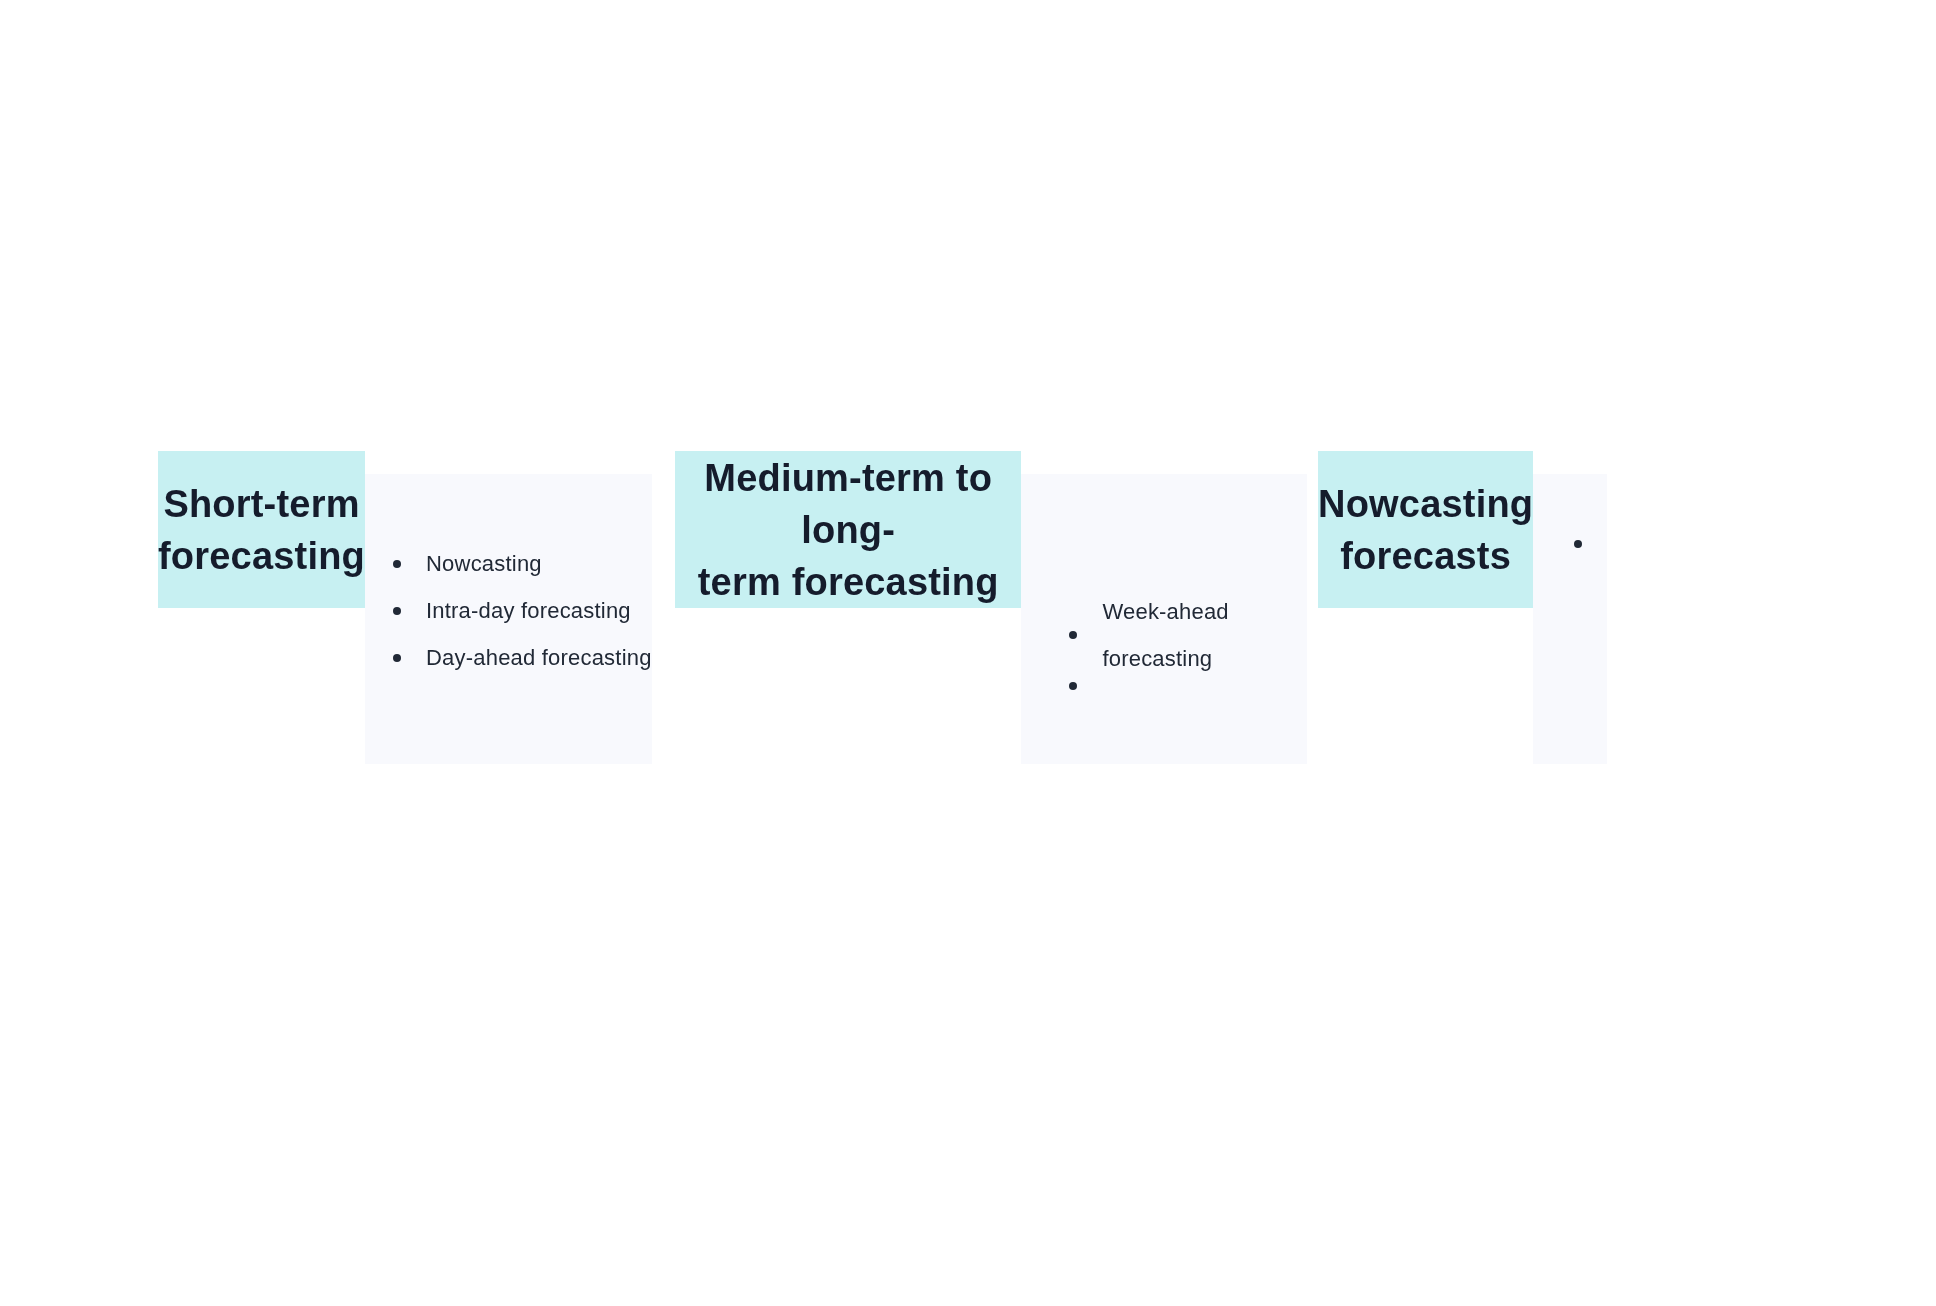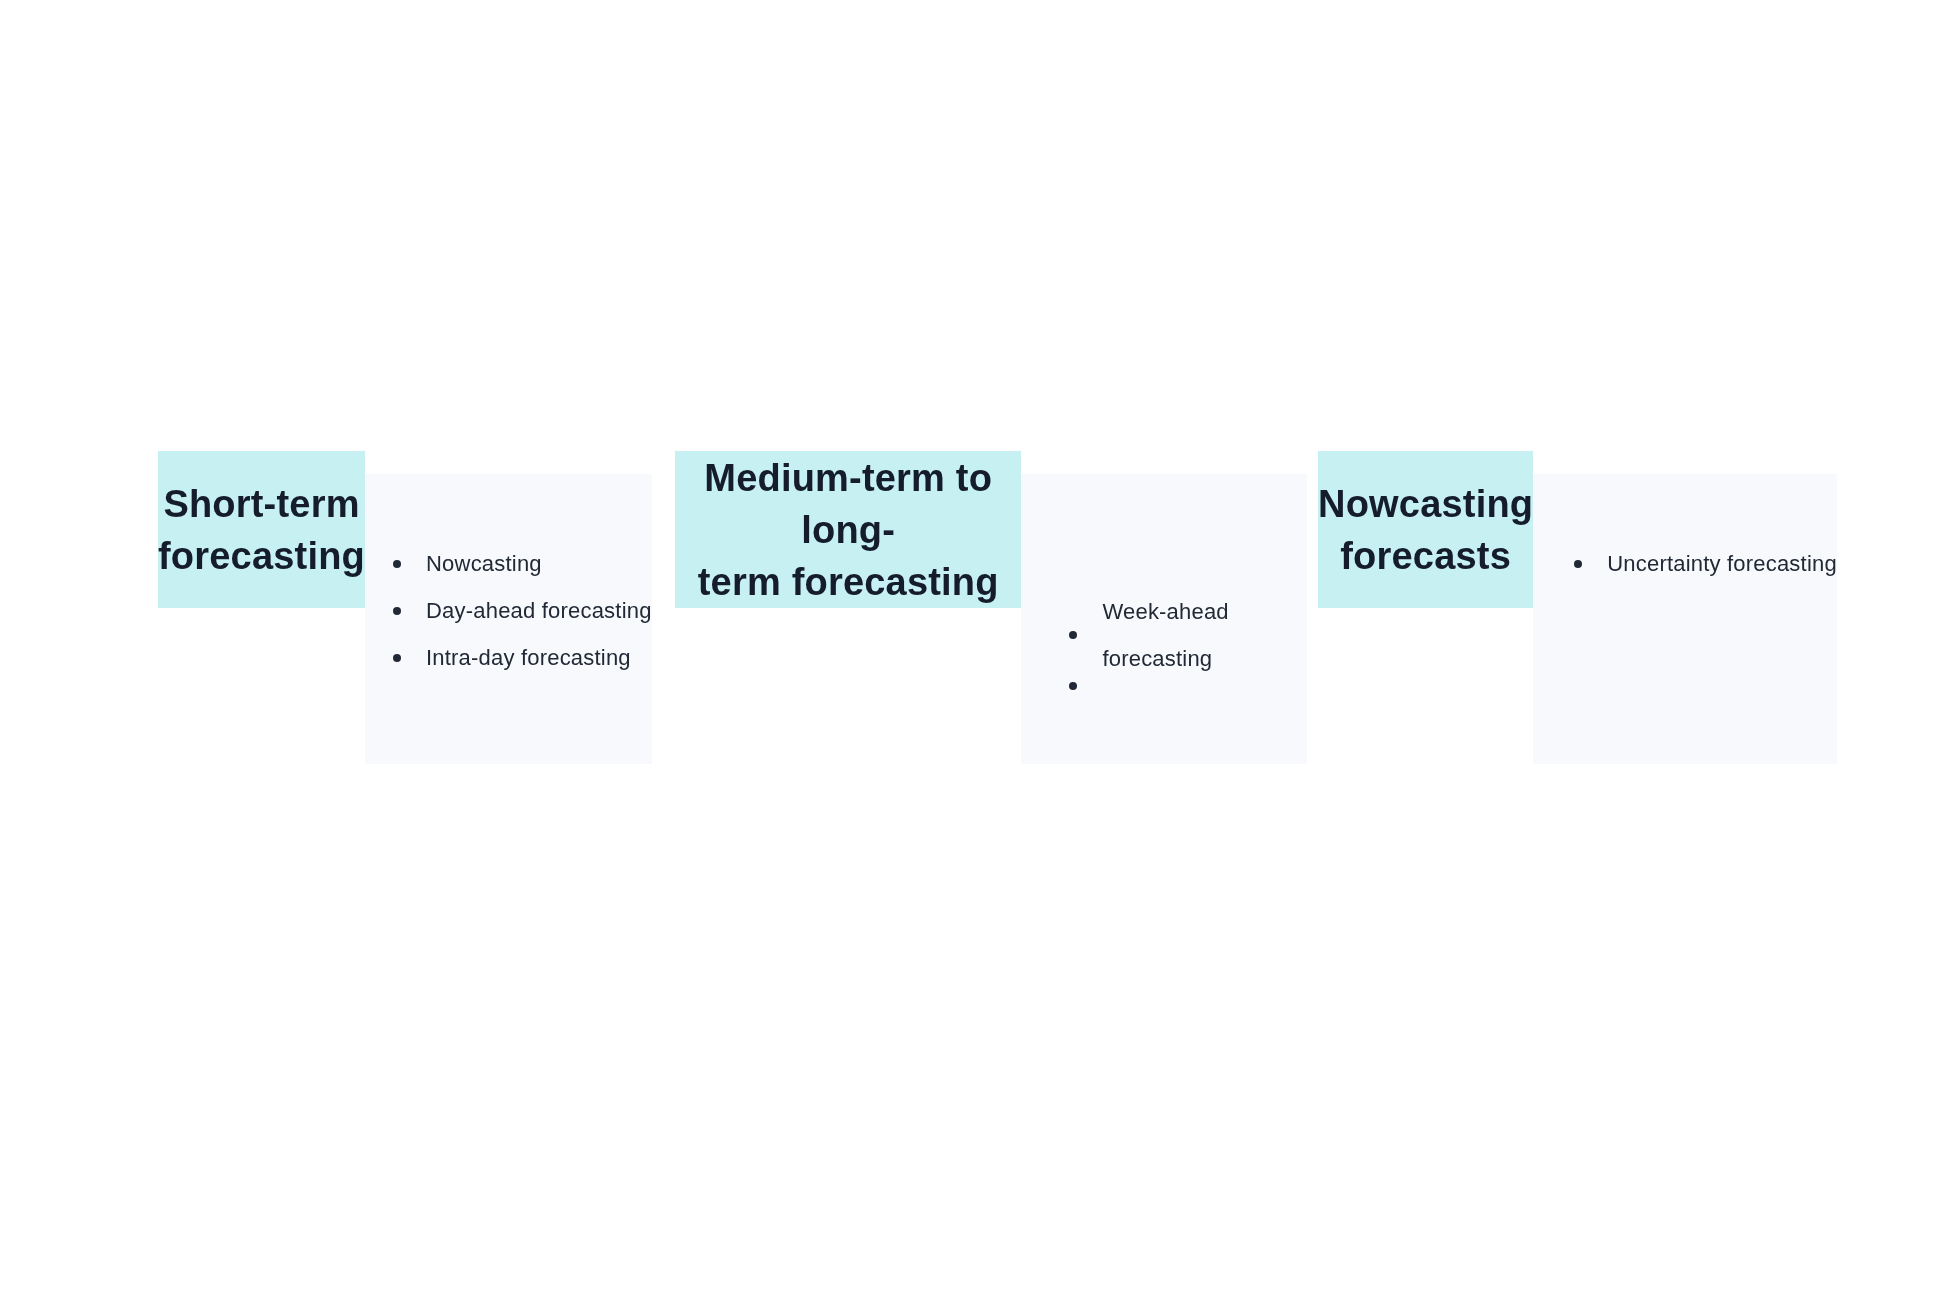--- a/index.html
+++ b/index.html
@@ -84,25 +84,25 @@
 forecasting</div>
     </div>
     <div class="col-body">
       <ul class="items">
         <li class="item">
           <span class="dot"></span>
           <span>Nowcasting</span>
         </li>
         <li class="item">
           <span class="dot"></span>
-          <span>Day-ahead forecasting</span>
+          <span>Intra-day forecasting</span>
         </li>
         <li class="item">
           <span class="dot"></span>
-          <span>Intra-day forecasting</span>
+          <span>Day-ahead forecasting</span>
         </li>
       </ul>
     </div>
   </div>
 
   <div class="col col-2">
     <div class="col-header">
       <div class="col-title">Medium-term to long-
 term forecasting</div>
     </div>
@@ -121,19 +121,18 @@
 
   <div class="col col-3">
     <div class="col-header">
       <div class="col-title">Nowcasting
 forecasts</div>
     </div>
     <div class="col-body">
       <ul class="items">
         <li class="item">
           <span class="dot"></span>
-          <span>Uncertainty forecasting</span>
         </li>
       </ul>
     </div>
   </div>
 
 </div>
 
 </body></html>

